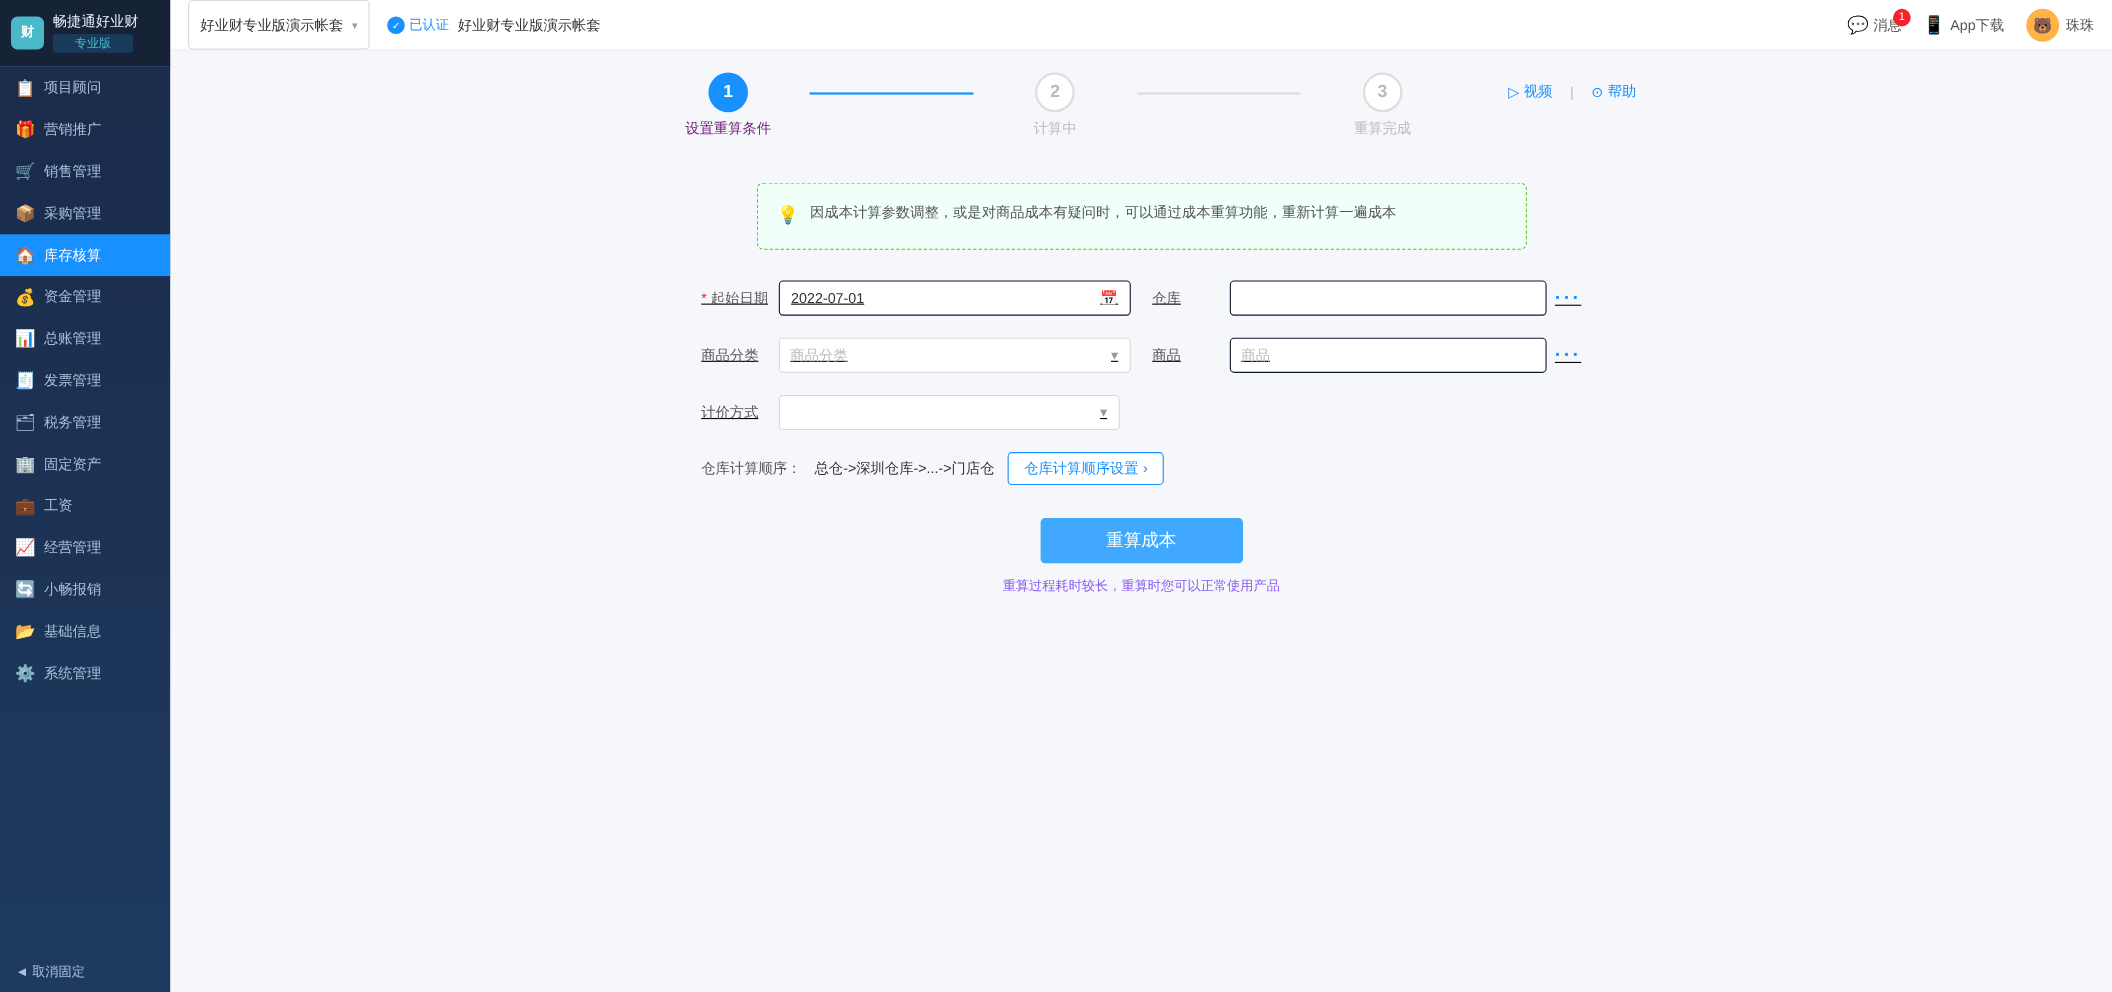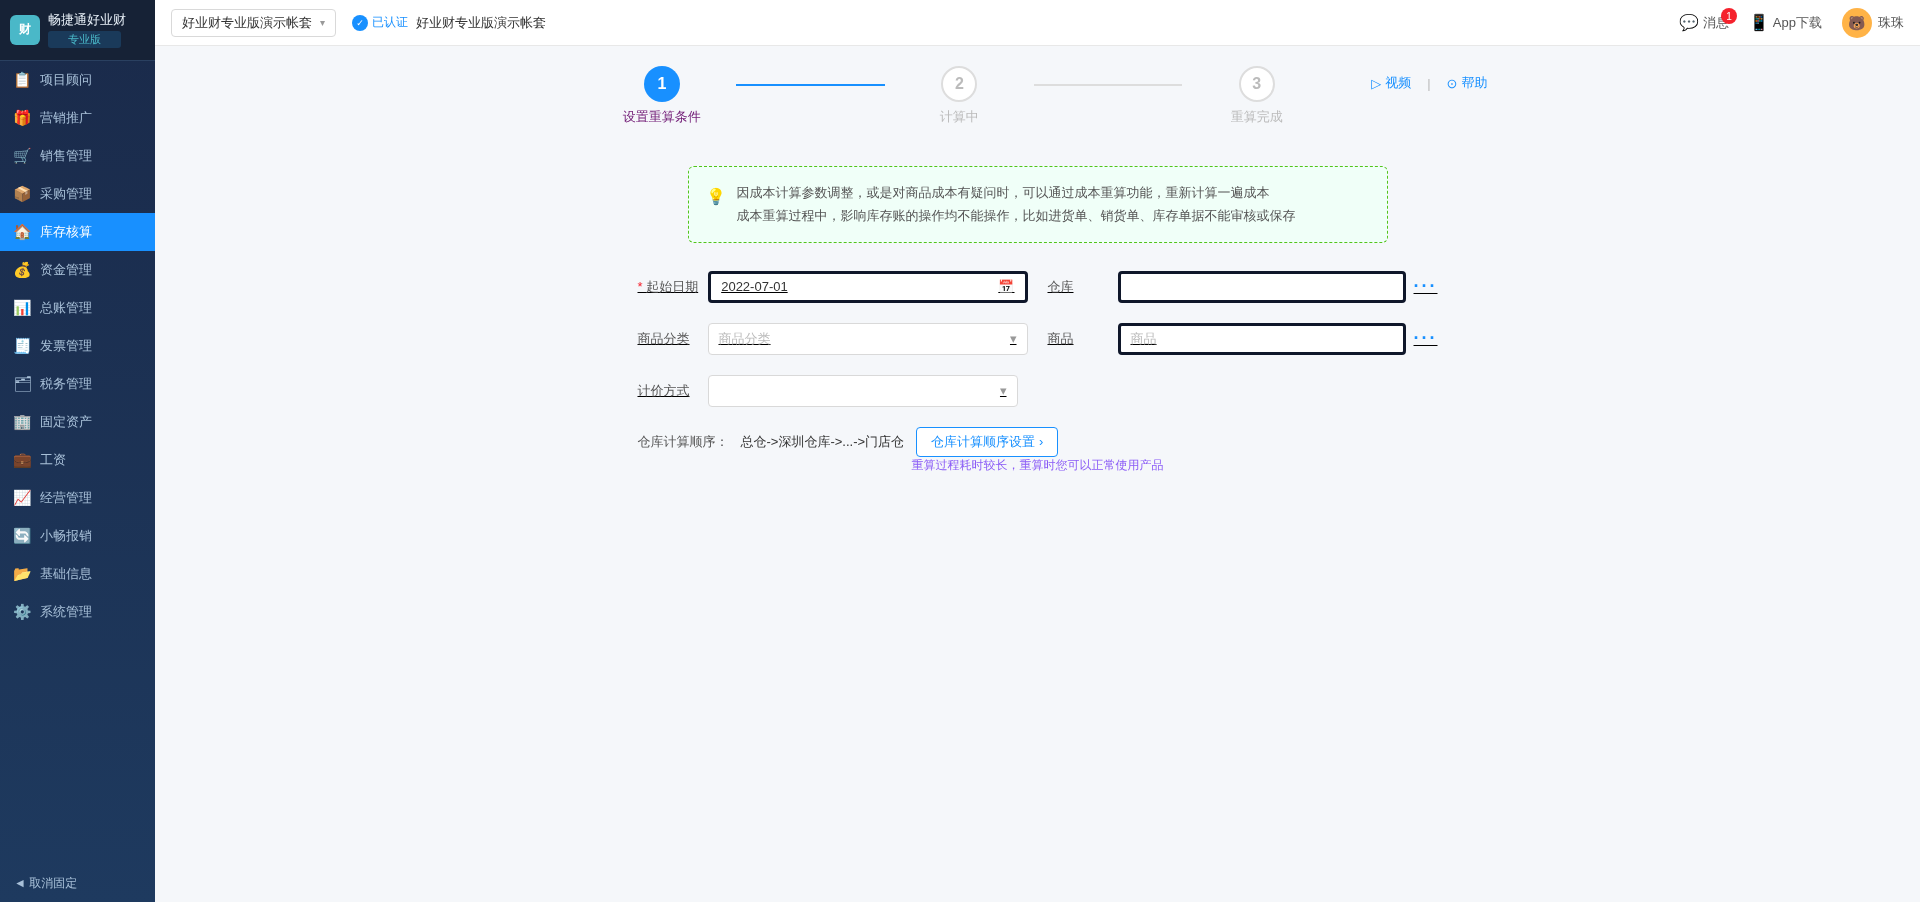--- a/index.html
+++ b/index.html
@@ -76,21 +76,20 @@
       flex-direction: column;
       background: #f5f7fa;
       overflow: hidden;
     }
 
     
     .topbar {
       background: white;
       border-bottom: 1px solid #e8e8e8;
       display: flex;
-      align-items: center;
       padding: 0 16px;
       height: 46px;
       flex-shrink: 0;
     }
     .topbar-account {
       display: flex;
       align-items: center;
       border: 1px solid #d9d9d9;
       border-radius: 4px;
       padding: 4px 10px;
@@ -299,21 +298,21 @@
       color: #555;
       white-space: nowrap;
       margin-right: 10px;
       min-width: 60px;
     }
     .form-label.required::before {
       content: '* ';
       color: #f5222d;
     }
     .form-input {
-      border: 3px solid #0f172a;
+      border: 1px solid #0f172a;
       border-radius: 4px;
       padding: 6px 10px;
       font-size: 13px;
       color: #333;
       background: white;
       height: 32px;
       display: flex;
       align-items: center;
       flex: 1;
       min-width: 200px;
@@ -519,21 +518,20 @@
         <span>▷ <span>视频</span></span>
         <span style="color:#bbb;">|</span>
         <span>⊙ <span>帮助</span></span>
       </div>
     </div>
 
     <div class="info-box">
       <span class="info-icon">💡</span>
       <div>
         <div>因成本计算参数调整，或是对商品成本有疑问时，可以通过成本重算功能，重新计算一遍成本</div>
-        <div>成本重算过程中，影响库存账的操作均不能操作，比如进货单、销货单、库存单据不能审核或保存</div>
       </div>
     </div>
 
     <div class="form-area">
 
       <div class="form-row">
         <div class="form-field">
           <span class="form-label required">起始日期</span>
           <div class="form-input">
             <span>2022-07-01</span>
@@ -577,17 +575,18 @@
 
       <div class="warehouse-row">
         <span class="warehouse-label">仓库计算顺序：</span>
         <span class="warehouse-value">总仓-&gt;深圳仓库-&gt;...-&gt;门店仓</span>
         <div class="warehouse-btn">
           <span>仓库计算顺序设置</span>
           <span>›</span>
         </div>
       </div>
 
+      <button class="recalc-btn">重算成本</button>
       <div class="recalc-hint">重算过程耗时较长，重算时您可以正常使用产品</div>
     </div>
 
   </div>
 </div>
 
 </body></html>

